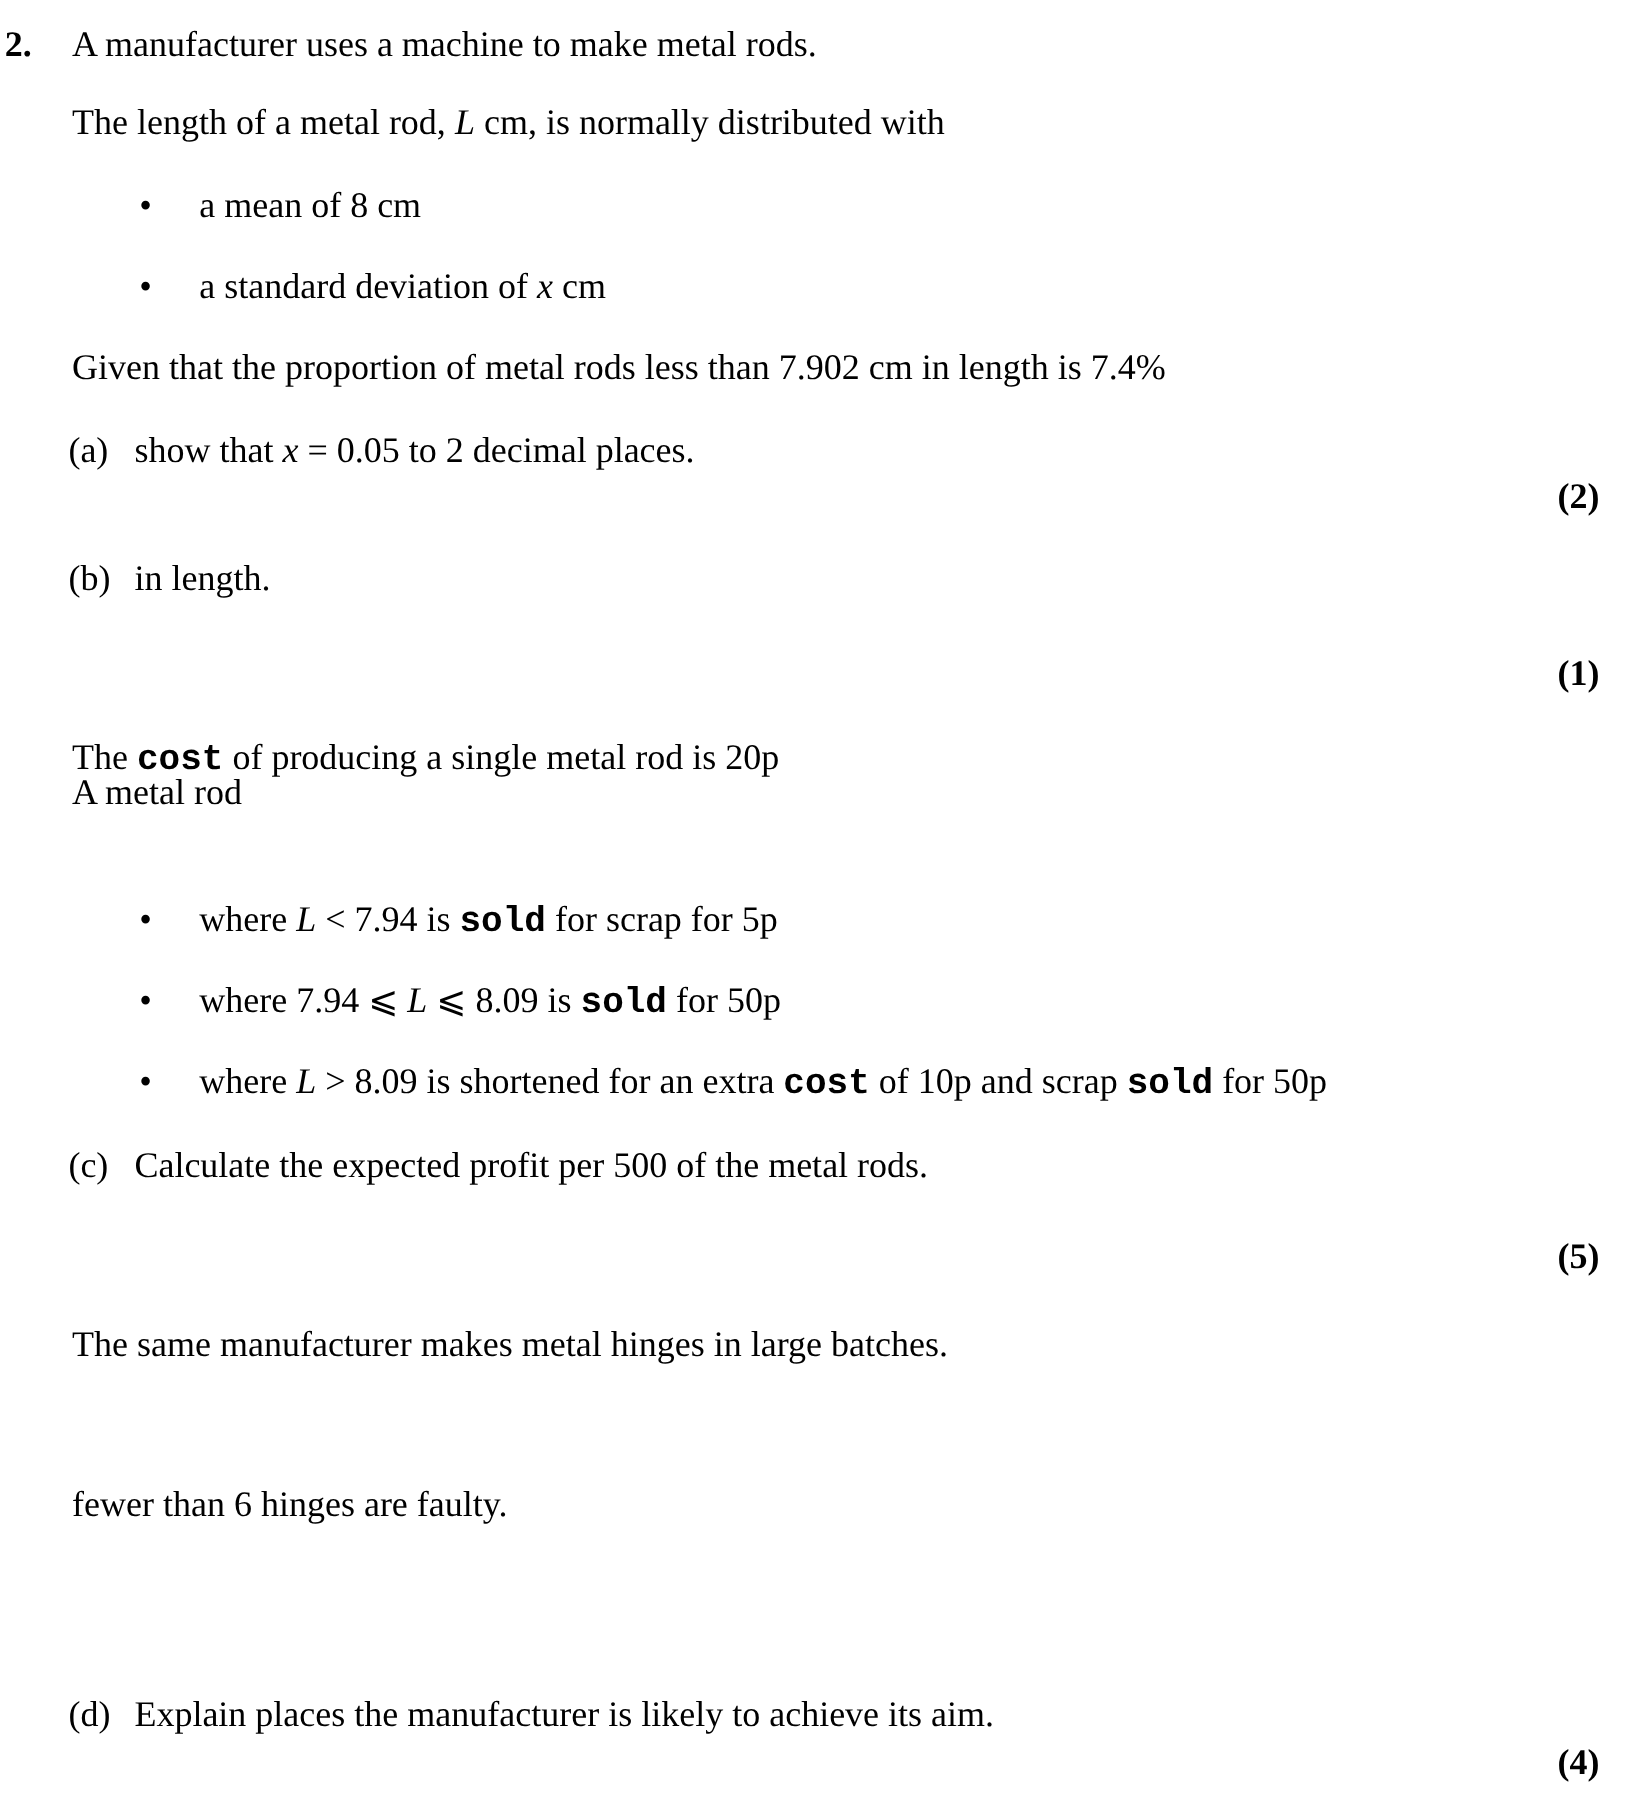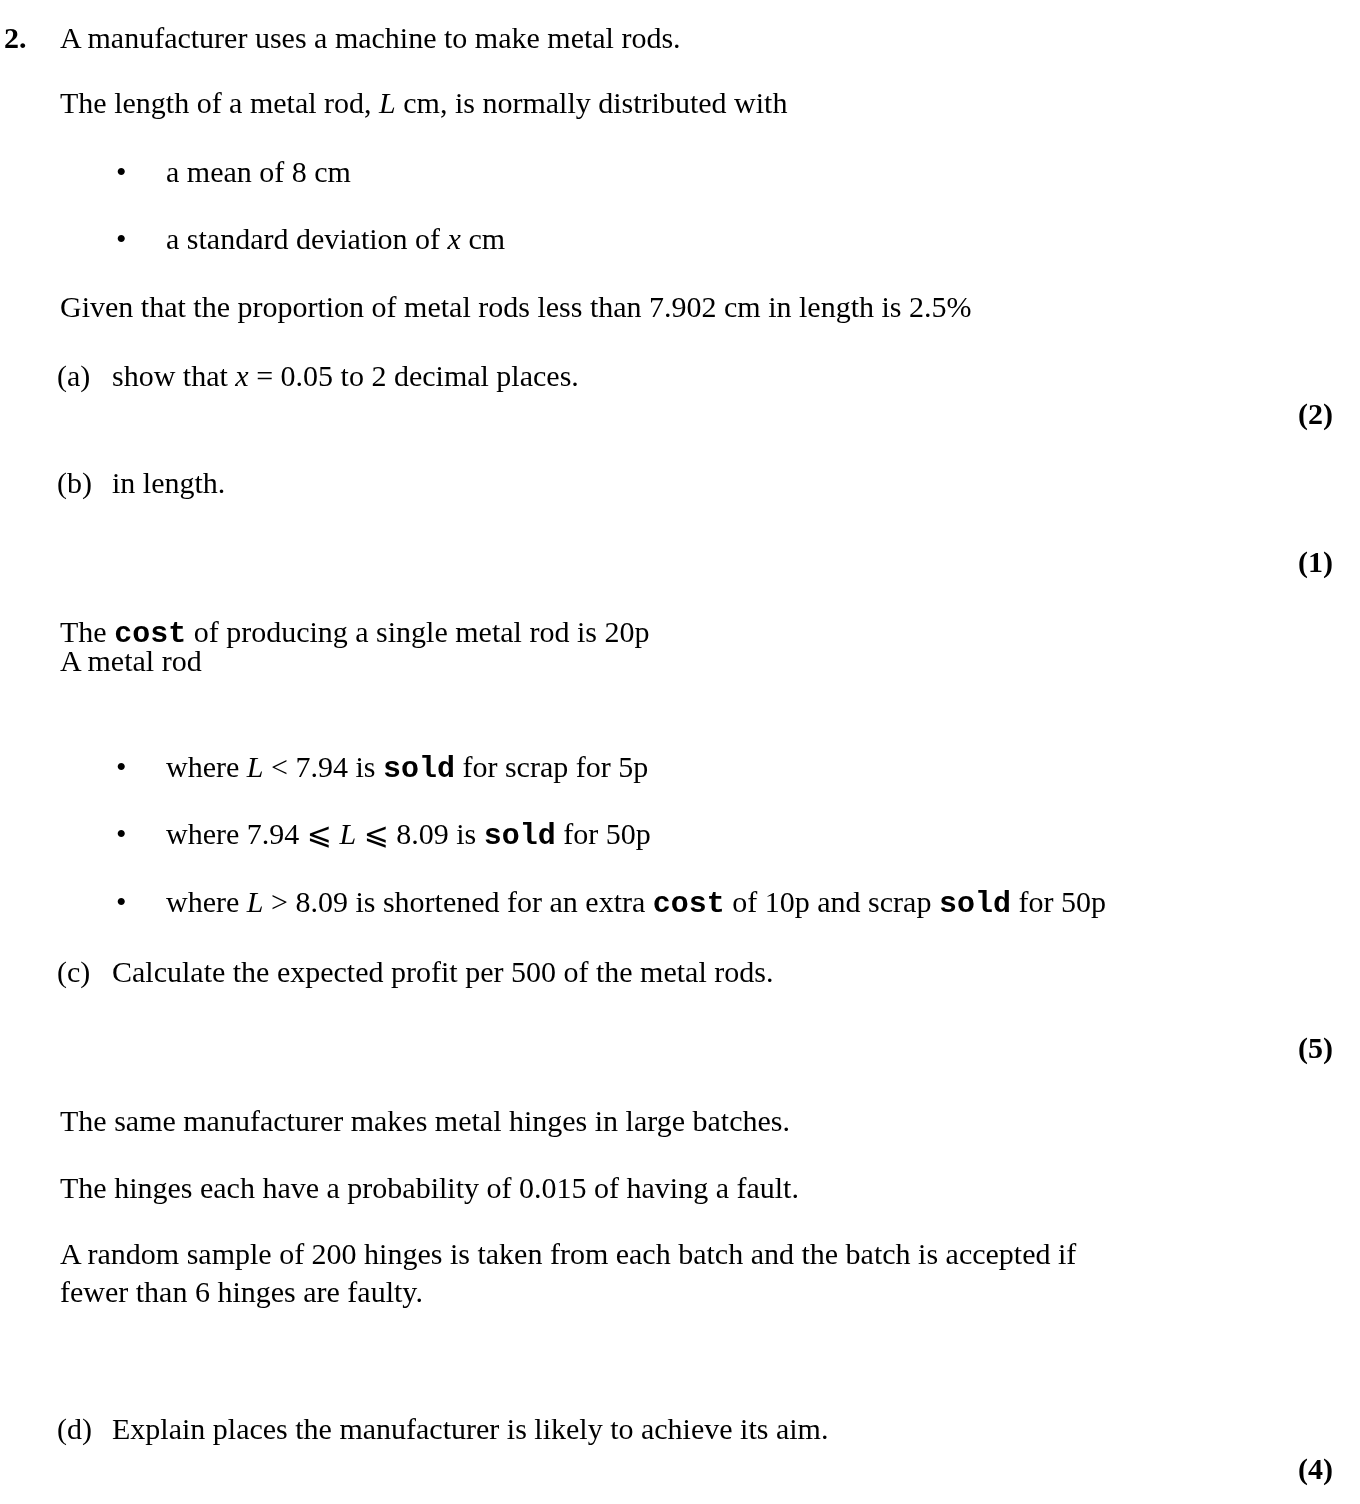--- a/index.html
+++ b/index.html
@@ -36,21 +36,21 @@
 
   <div class="para" style="top:84px"><span>The length of a metal rod, </span><span class="i">L</span><span> cm, is normally distributed with</span></div>
 
   <div class="bullet" style="top:153px">
     <span class="bm">•</span><span class="bt"><span>a mean of 8 cm</span></span>
   </div>
   <div class="bullet" style="top:220px">
     <span class="bm">•</span><span class="bt"><span>a standard deviation of </span><span class="i">x</span><span> cm</span></span>
   </div>
 
-  <div class="para" style="top:288px"><span>Given that the proportion of metal rods less than 7.902 cm in length is 2.5%</span></div>
+  <div class="para" style="top:288px"><span>Given that the proportion of metal rods less than 7.902 cm in length is 7.4%</span></div>
 
   <div class="part" style="top:357px">
     <span class="plabel">(a)</span>
     <div class="pline"><span>show that </span><span class="i">x</span><span> = 0.05 to 2 decimal places.</span></div>
   </div>
   <div class="marks" style="top:395px">(2)</div>
 
   <div class="part" style="top:464px">
     <span class="plabel">(b)</span>
     <div class="pline"><span>in length.</span></div>
@@ -72,24 +72,22 @@
   </div>
 
   <div class="part" style="top:953px">
     <span class="plabel">(c)</span>
     <div class="pline"><span>Calculate the expected profit per 500 of the metal rods.</span></div>
   </div>
   <div class="marks" style="top:1029px">(5)</div>
 
   <div class="para" style="top:1102px"><span>The same manufacturer makes metal hinges in large batches.</span></div>
 
-  <div class="para" style="top:1169px"><span>The hinges each have a probability of 0.015 of having a fault.</span></div>
 
   <div class="para" style="top:1235px">
-    <div class="pline"><span>A random sample of 200 hinges is taken from each batch and the batch is accepted if</span></div>
     <div class="pline"><span>fewer than 6 hinges are faulty.</span></div>
   </div>
 
 
   <div class="part" style="top:1410px">
     <span class="plabel">(d)</span>
     <div class="pline"><span>Explain places the manufacturer is likely to achieve its aim.</span></div>
   </div>
   <div class="marks" style="top:1450px">(4)</div>
 

